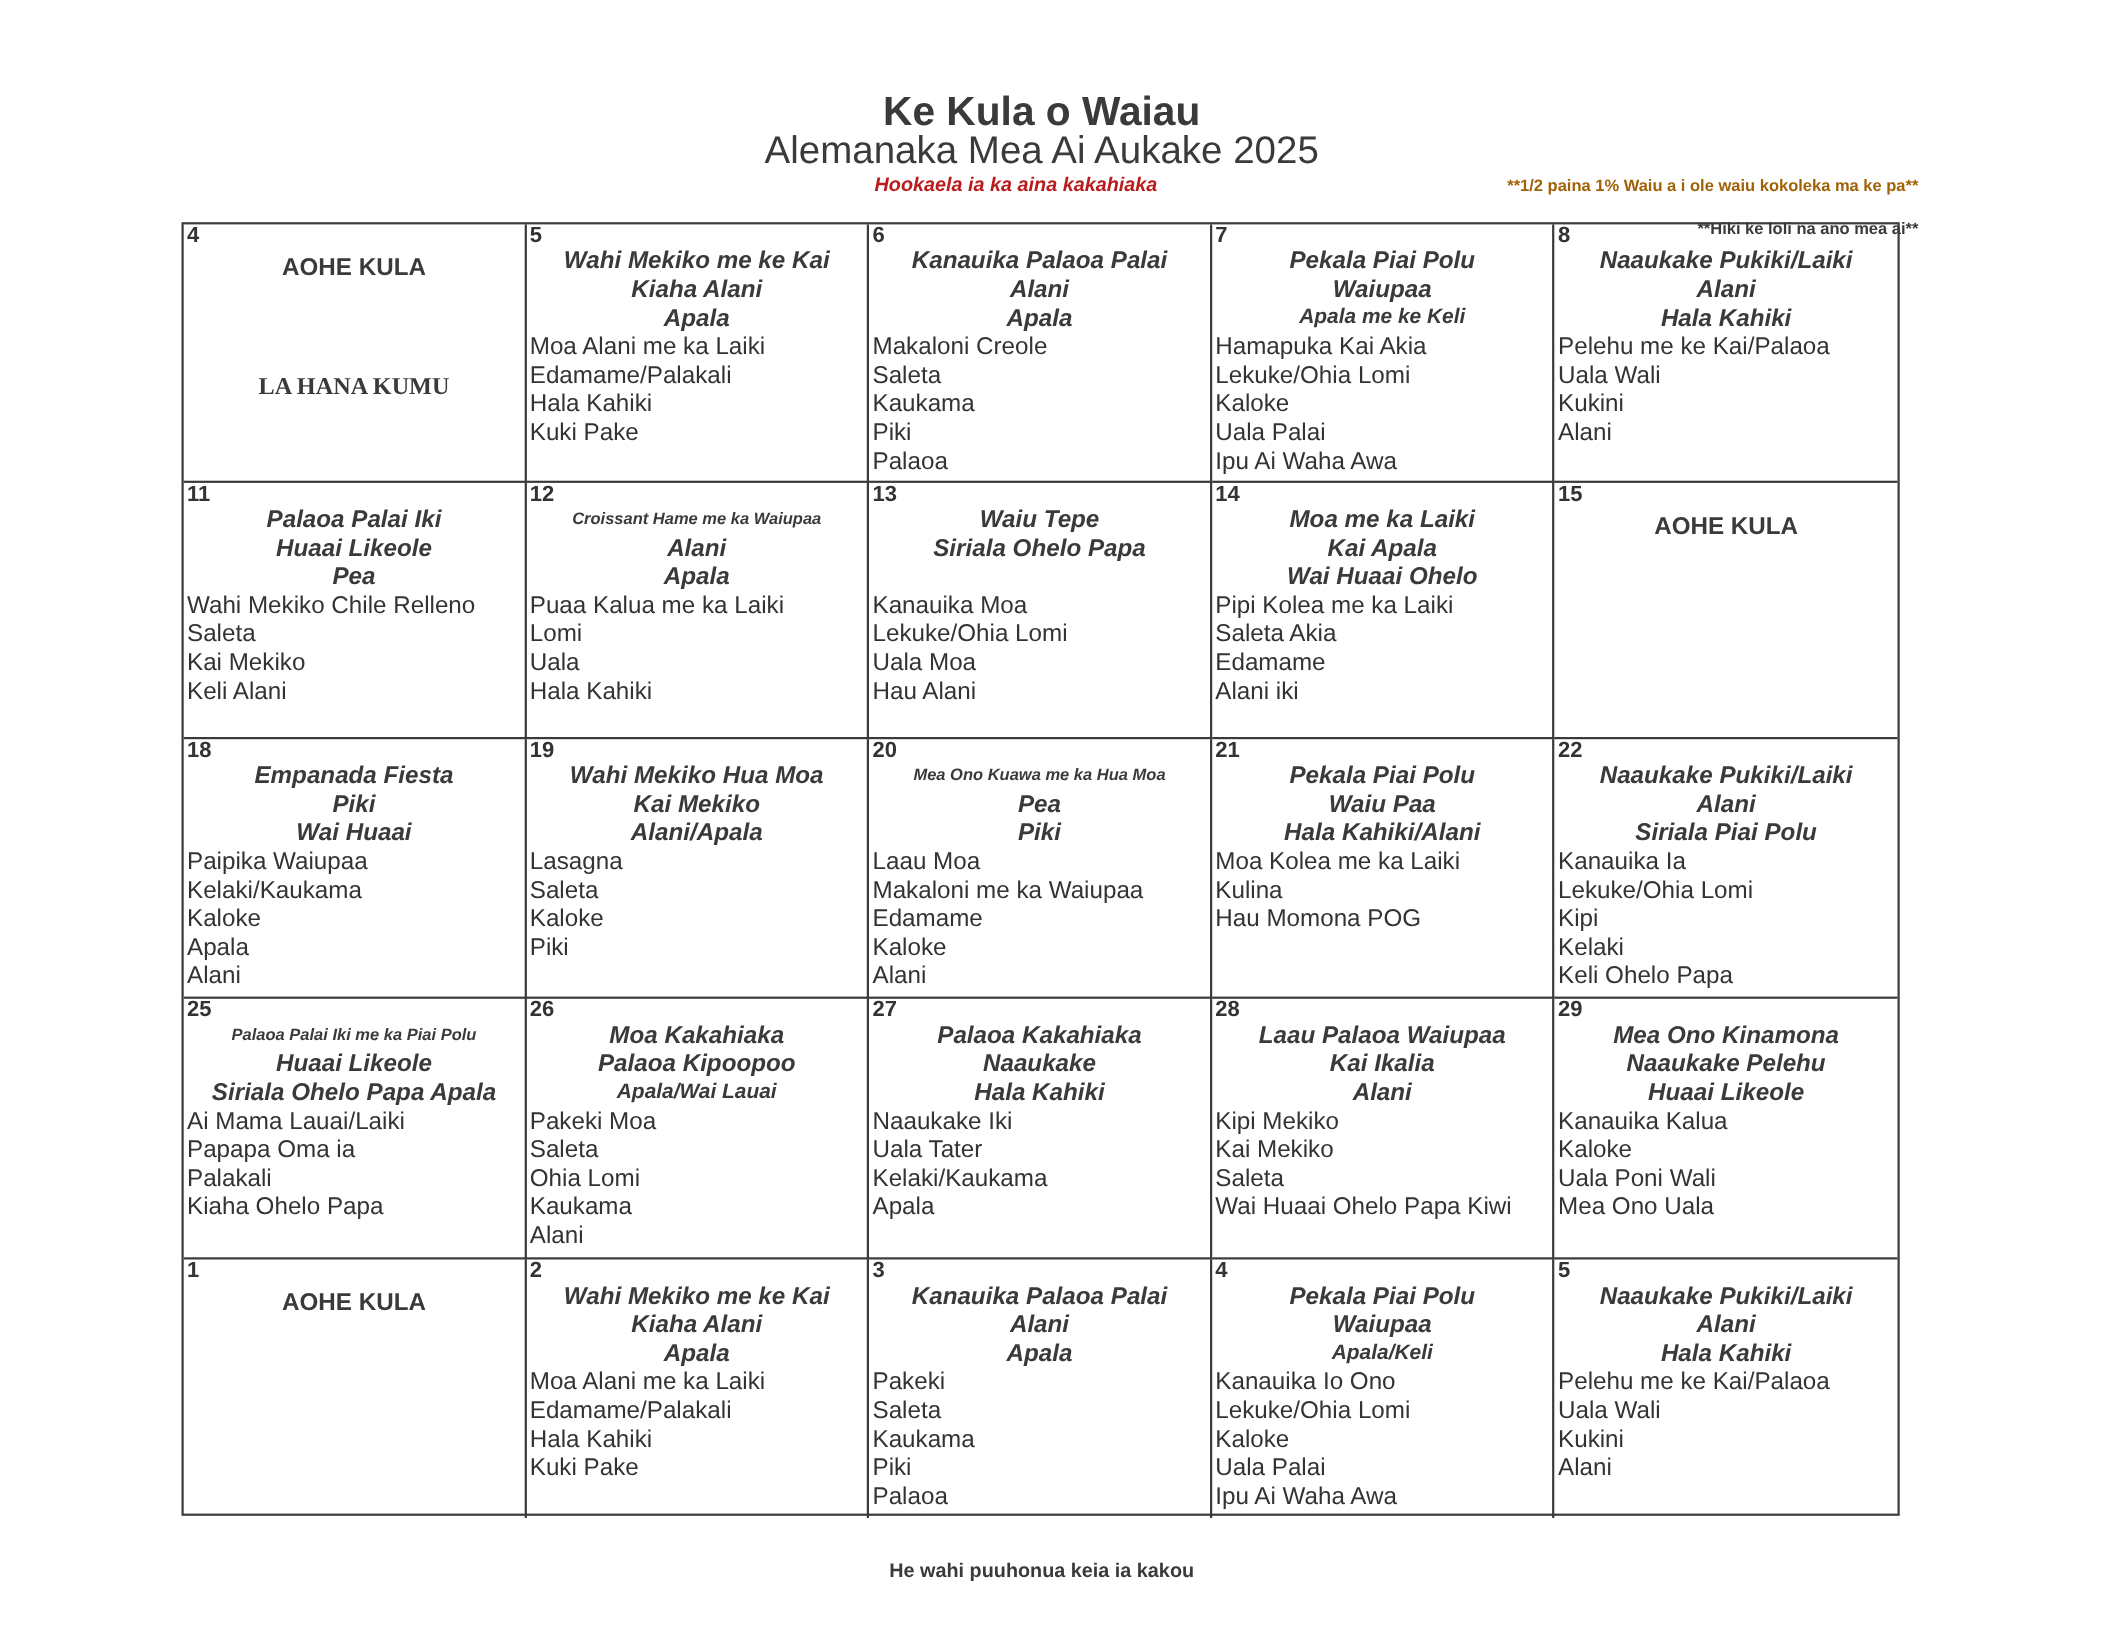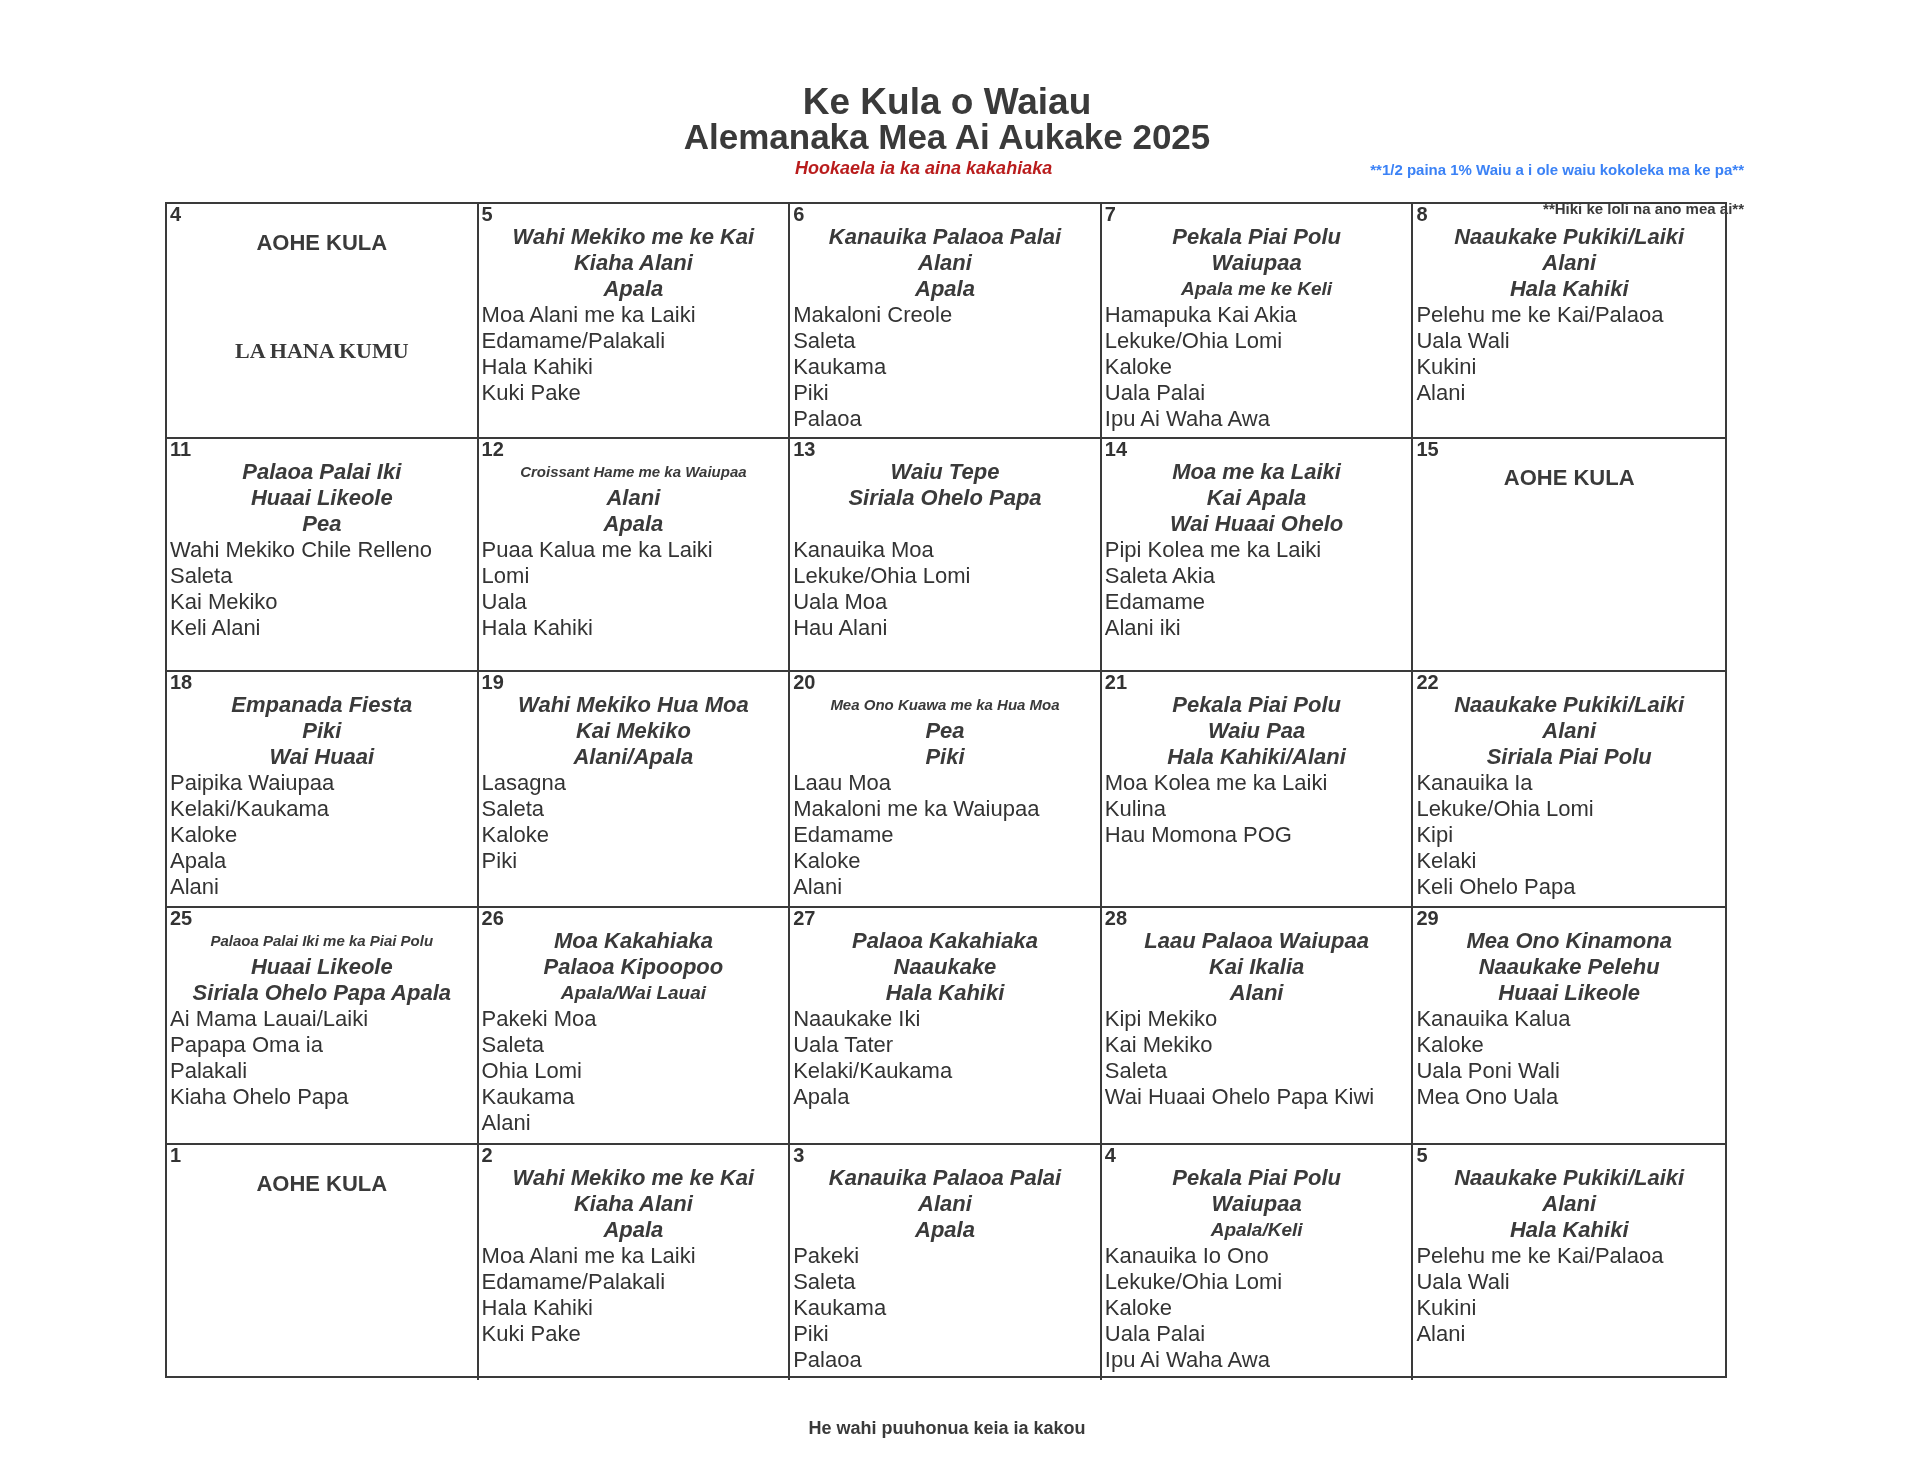--- a/index.html
+++ b/index.html
@@ -1,24 +1,24 @@
 <!DOCTYPE html>
 <html><head>
 <meta charset="utf-8">
 <style>
   html, body { margin:0; padding:0; background:#ffffff; }
   body { width:1920px; height:1484px; position:relative; overflow:hidden;
          font-family:"Liberation Sans", sans-serif; color:#333333; }
   .title1 { position:absolute; left:0; width:1894px; top:82px; text-align:center;
             font-weight:bold; font-size:37px; line-height:40px; color:#3a3a3a; }
   .title2 { position:absolute; left:0; width:1894px; top:118px; text-align:center;
-            font-weight:bold; font-size:35px; line-height:38px; color:#3a3a3a; }
+            font-weight:normal; font-size:35px; line-height:38px; color:#3a3a3a; }
   .subtitle { position:absolute; left:795px; top:158px; font-style:italic; font-weight:bold;
               font-size:18px; line-height:20px; color:#b91c1c; }
-  .note1 { position:absolute; right:176px; top:161px; font-size:15px; font-weight:bold; line-height:18px; color:#3b82f6;margin-left:40px; }
+  .note1 { position:absolute; right:176px; top:161px; font-size:15px; font-weight:bold; line-height:18px; color:#a16207;margin-left:40px; }
   .note2 { position:absolute; right:176px; top:200px; font-size:15px; font-weight:bold; line-height:18px; color:#3a3a3a; }
   .cal { position:absolute; left:165px; top:202px; width:1562px; height:1176px;
          display:grid; grid-template-columns:repeat(5, 1fr); grid-template-rows:235px 233px 236px 237px 235px;
          border:2px solid #3a3a3a; box-sizing:border-box; }
   .cell { border-right:2px solid #3a3a3a; border-bottom:2px solid #3a3a3a; box-sizing:border-box;
           position:relative; padding:0 3px; overflow:hidden; }
   .cell:nth-child(5n) { border-right:none; }
   .cell.lastrow { border-bottom:none; }
   .daynum { font-weight:bold; font-size:20px; line-height:20px; display:block; margin-top:0px; }
   .bf { display:block; text-align:center; font-weight:bold; font-style:italic; font-size:22px; line-height:26px; color:#3a3a3a; white-space:nowrap; }

